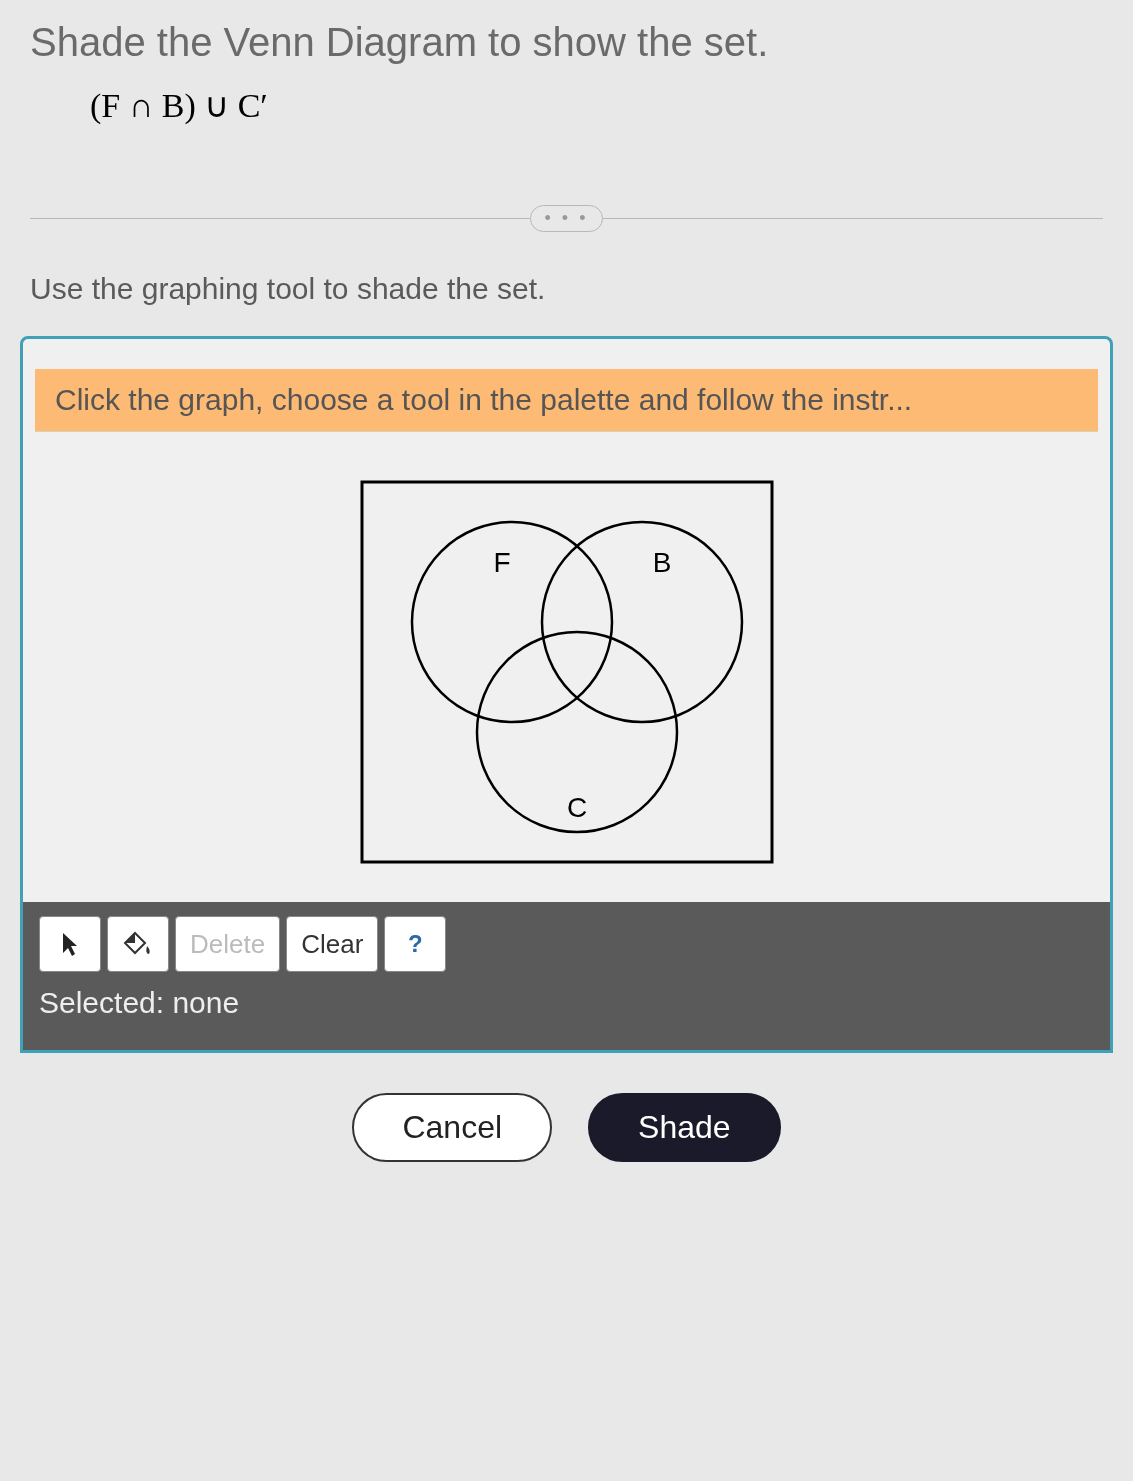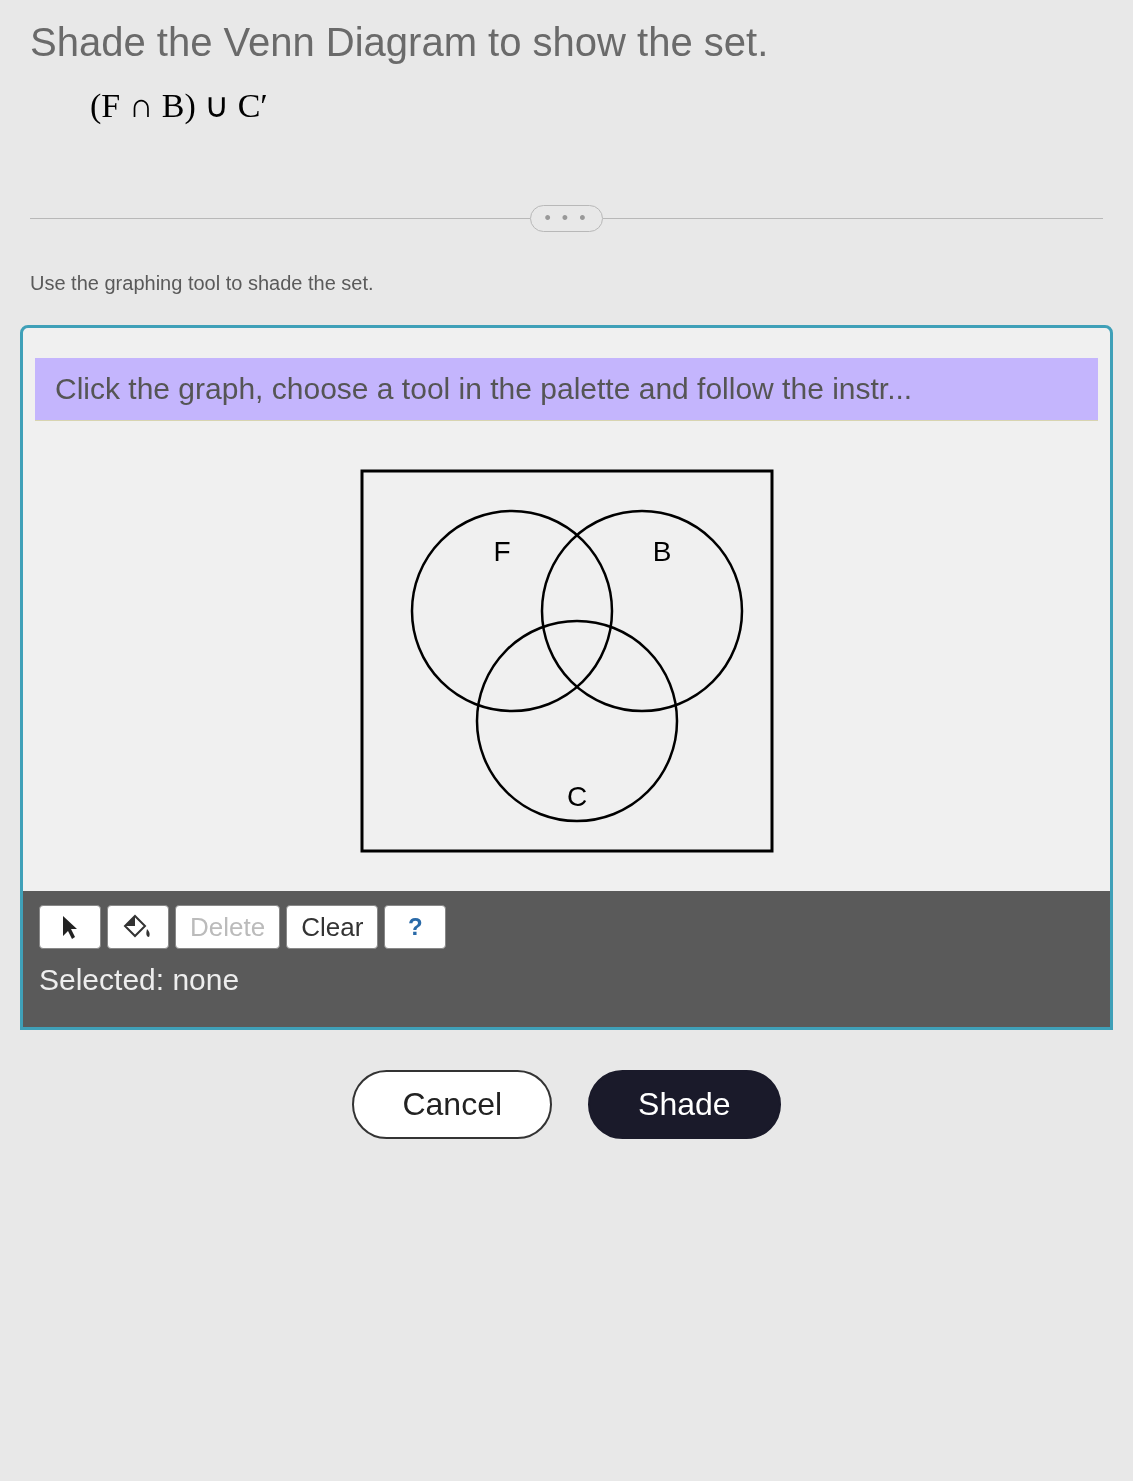--- a/index.html
+++ b/index.html
@@ -39,36 +39,36 @@
     .divider-pill {
       border: 1px solid #b8b8b8;
       border-radius: 14px;
       padding: 2px 14px;
       color: #999;
       font-size: 18px;
       letter-spacing: 3px;
       background: #e8e8e8;
     }
     .instruction-text {
-      font-size: 20px;
+      font-size: 30px;
       color: #5a5a5a;
       margin-bottom: 30px;
       margin-top: 40px;
     }
     .tool-panel {
       border: 3px solid #3fa0b8;
       border-radius: 8px 8px 0 0;
       background: #f0f0f0;
       margin-left: -10px;
       margin-right: -10px;
       padding-bottom: 0;
       overflow: hidden;
     }
     .hint-bar {
-      background: #c4b5fd;
+      background: #fdba74;
       color: #555;
       font-size: 30px;
       padding: 14px 20px;
       border-bottom: 1px solid #d8d4b0;
       margin: 30px 12px 20px 12px;
     }
     .venn-area {
       display: flex;
       justify-content: center;
       padding: 20px 0 30px 0;
@@ -81,21 +81,21 @@
       background: #5a5a5a;
       padding: 14px 16px 30px 16px;
     }
     .palette-buttons {
       display: flex;
       gap: 6px;
       margin-bottom: 14px;
     }
     .pb {
       width: 62px;
-      height: 44px;
+      height: 56px;
       background: #fff;
       border: 1px solid #888;
       border-radius: 4px;
       display: flex;
       align-items: center;
       justify-content: center;
       font-size: 24px;
       color: #333;
       cursor: pointer;
     }

